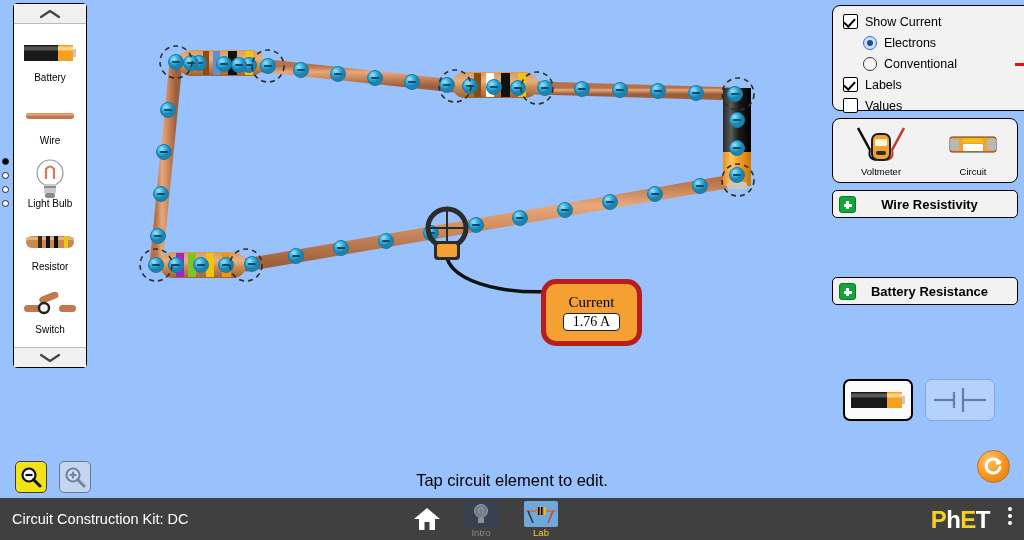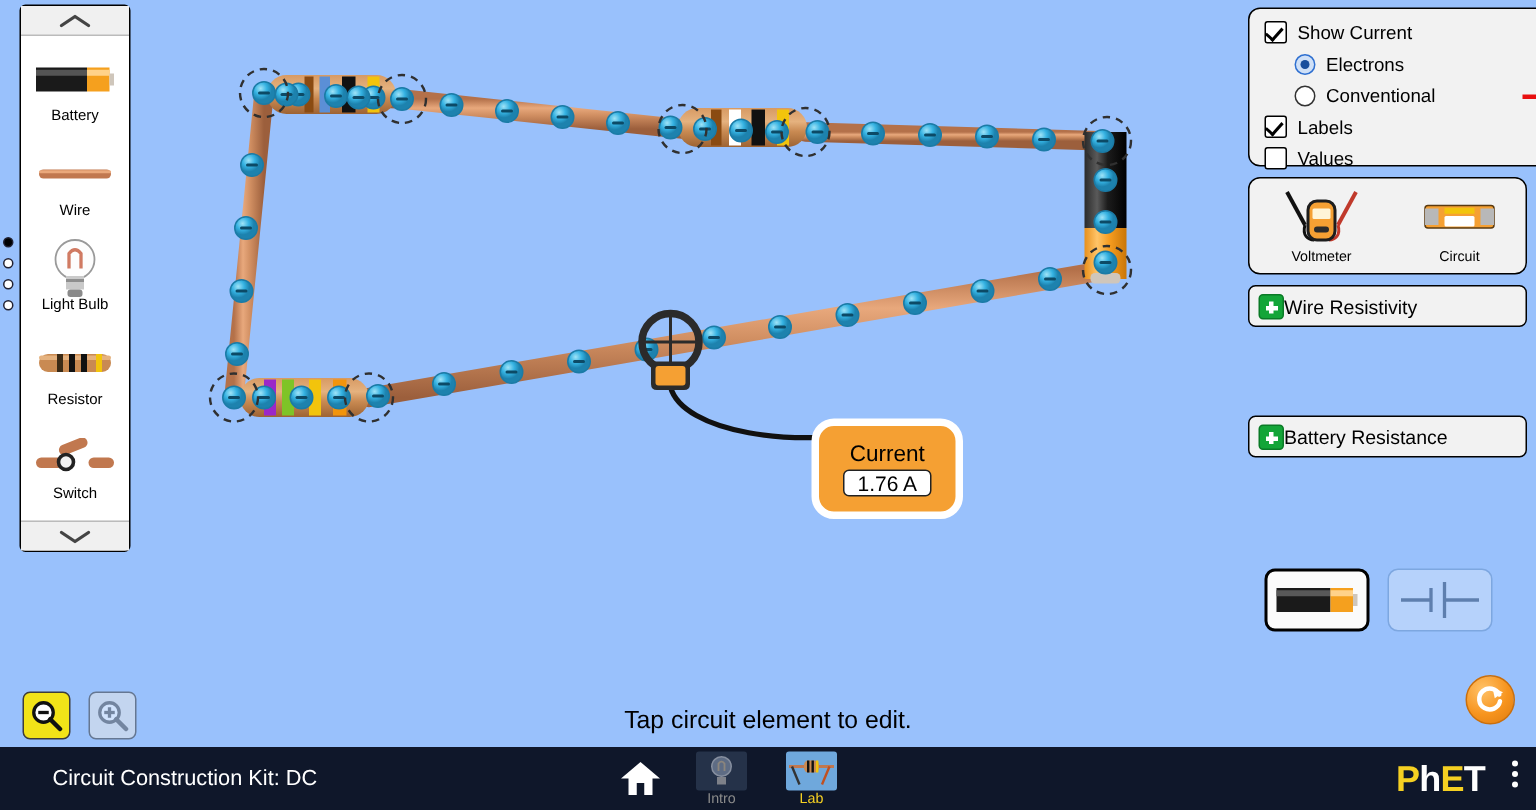--- a/index.html
+++ b/index.html
@@ -117,41 +117,41 @@
   #battery-resistance { top: 277px; }
   .plus-btn {
     width: 17px; height: 17px; margin-left: 6px; background: #13a538;
     border: 1px solid #0a7a26; border-radius: 3px; position: relative; flex: 0 0 17px;
   }
   .plus-btn::before, .plus-btn::after {
     content: ""; position: absolute; background: #fff;
   }
   .plus-btn::before { left: 3.5px; top: 7px; width: 8px; height: 3px; }
   .plus-btn::after { left: 6px; top: 4.5px; width: 3px; height: 8px; }
-  .acc-label { flex: 1; font-size: 13px;
-               color: #000; margin-right: 14px; }
+  .acc-label { flex: 1; text-align: center; font-size: 13px;
+               color: #000; margin-right: 14px; font-weight: bold; }
 
   
   .view-btn {
     position: absolute; width: 70px; height: 42px; border-radius: 7px;
     display: flex; align-items: center; justify-content: center; cursor: pointer;
   }
   #view-lifelike {
     left: 843px; top: 379px; background: #fbfbfb; border: 2px solid #000;
   }
   #view-schematic {
     left: 925px; top: 379px; background: #b6d2fb; border: 1px solid #7da7e0;
   }
 
   
   .ammeter-box {
     position: absolute; left: 541px; top: 279px; width: 101px; height: 67px;
-    background: #f5a033; border: 5px solid #ffffff; border-radius: 15px;
+    background: #f5a033; border: 5px solid #b91c1c; border-radius: 15px;
     display: flex; flex-direction: column; align-items: center;
-    justify-content: center; gap: 2px;
+    justify-content: center; gap: 2px; font-family: Liberation Serif, serif;
   }
   .ammeter-title { font-size: 15px; color: #000; }
   .ammeter-value {
     background: #fff; border: 1.6px solid #222; border-radius: 4px;
     font-size: 14px; padding: 0 9px; color: #000;
   }
 
   
   .zoom-btn {
     position: absolute; width: 32px; height: 32px; border-radius: 5px;
@@ -170,21 +170,21 @@
     position: absolute; left: 977px; top: 450px; width: 33px; height: 33px;
     border-radius: 50%;
     background: radial-gradient(circle at 34% 28%, #ffc268 0%, #f7941e 55%, #dd7b10 100%);
     border: 1px solid #c96f0d; display: flex; align-items: center;
     justify-content: center; cursor: pointer;
   }
 
   
   .navbar {
     position: absolute; left: 0; top: 498px; width: 1024px; height: 42px;
-    background: #0f172a; display: flex; align-items: center; padding-left: 23px;
+    background: #404040; display: flex; align-items: center;
   }
   .nav-title { color: #fff; font-size: 14.5px; margin-left: 12px; white-space: nowrap; }
   .nav-tabs { position: absolute; left: 410px; top: 0; height: 42px;
               display: flex; align-items: center; gap: 14px; }
   .nav-home { width: 34px; height: 34px; display: flex; align-items: center;
               justify-content: center; cursor: pointer; }
   .nav-tab { display: flex; flex-direction: column; align-items: center;
              cursor: pointer; width: 46px; }
   .nav-tab .tab-thumb {
     width: 34px; height: 26px; border-radius: 2px; overflow: hidden;

